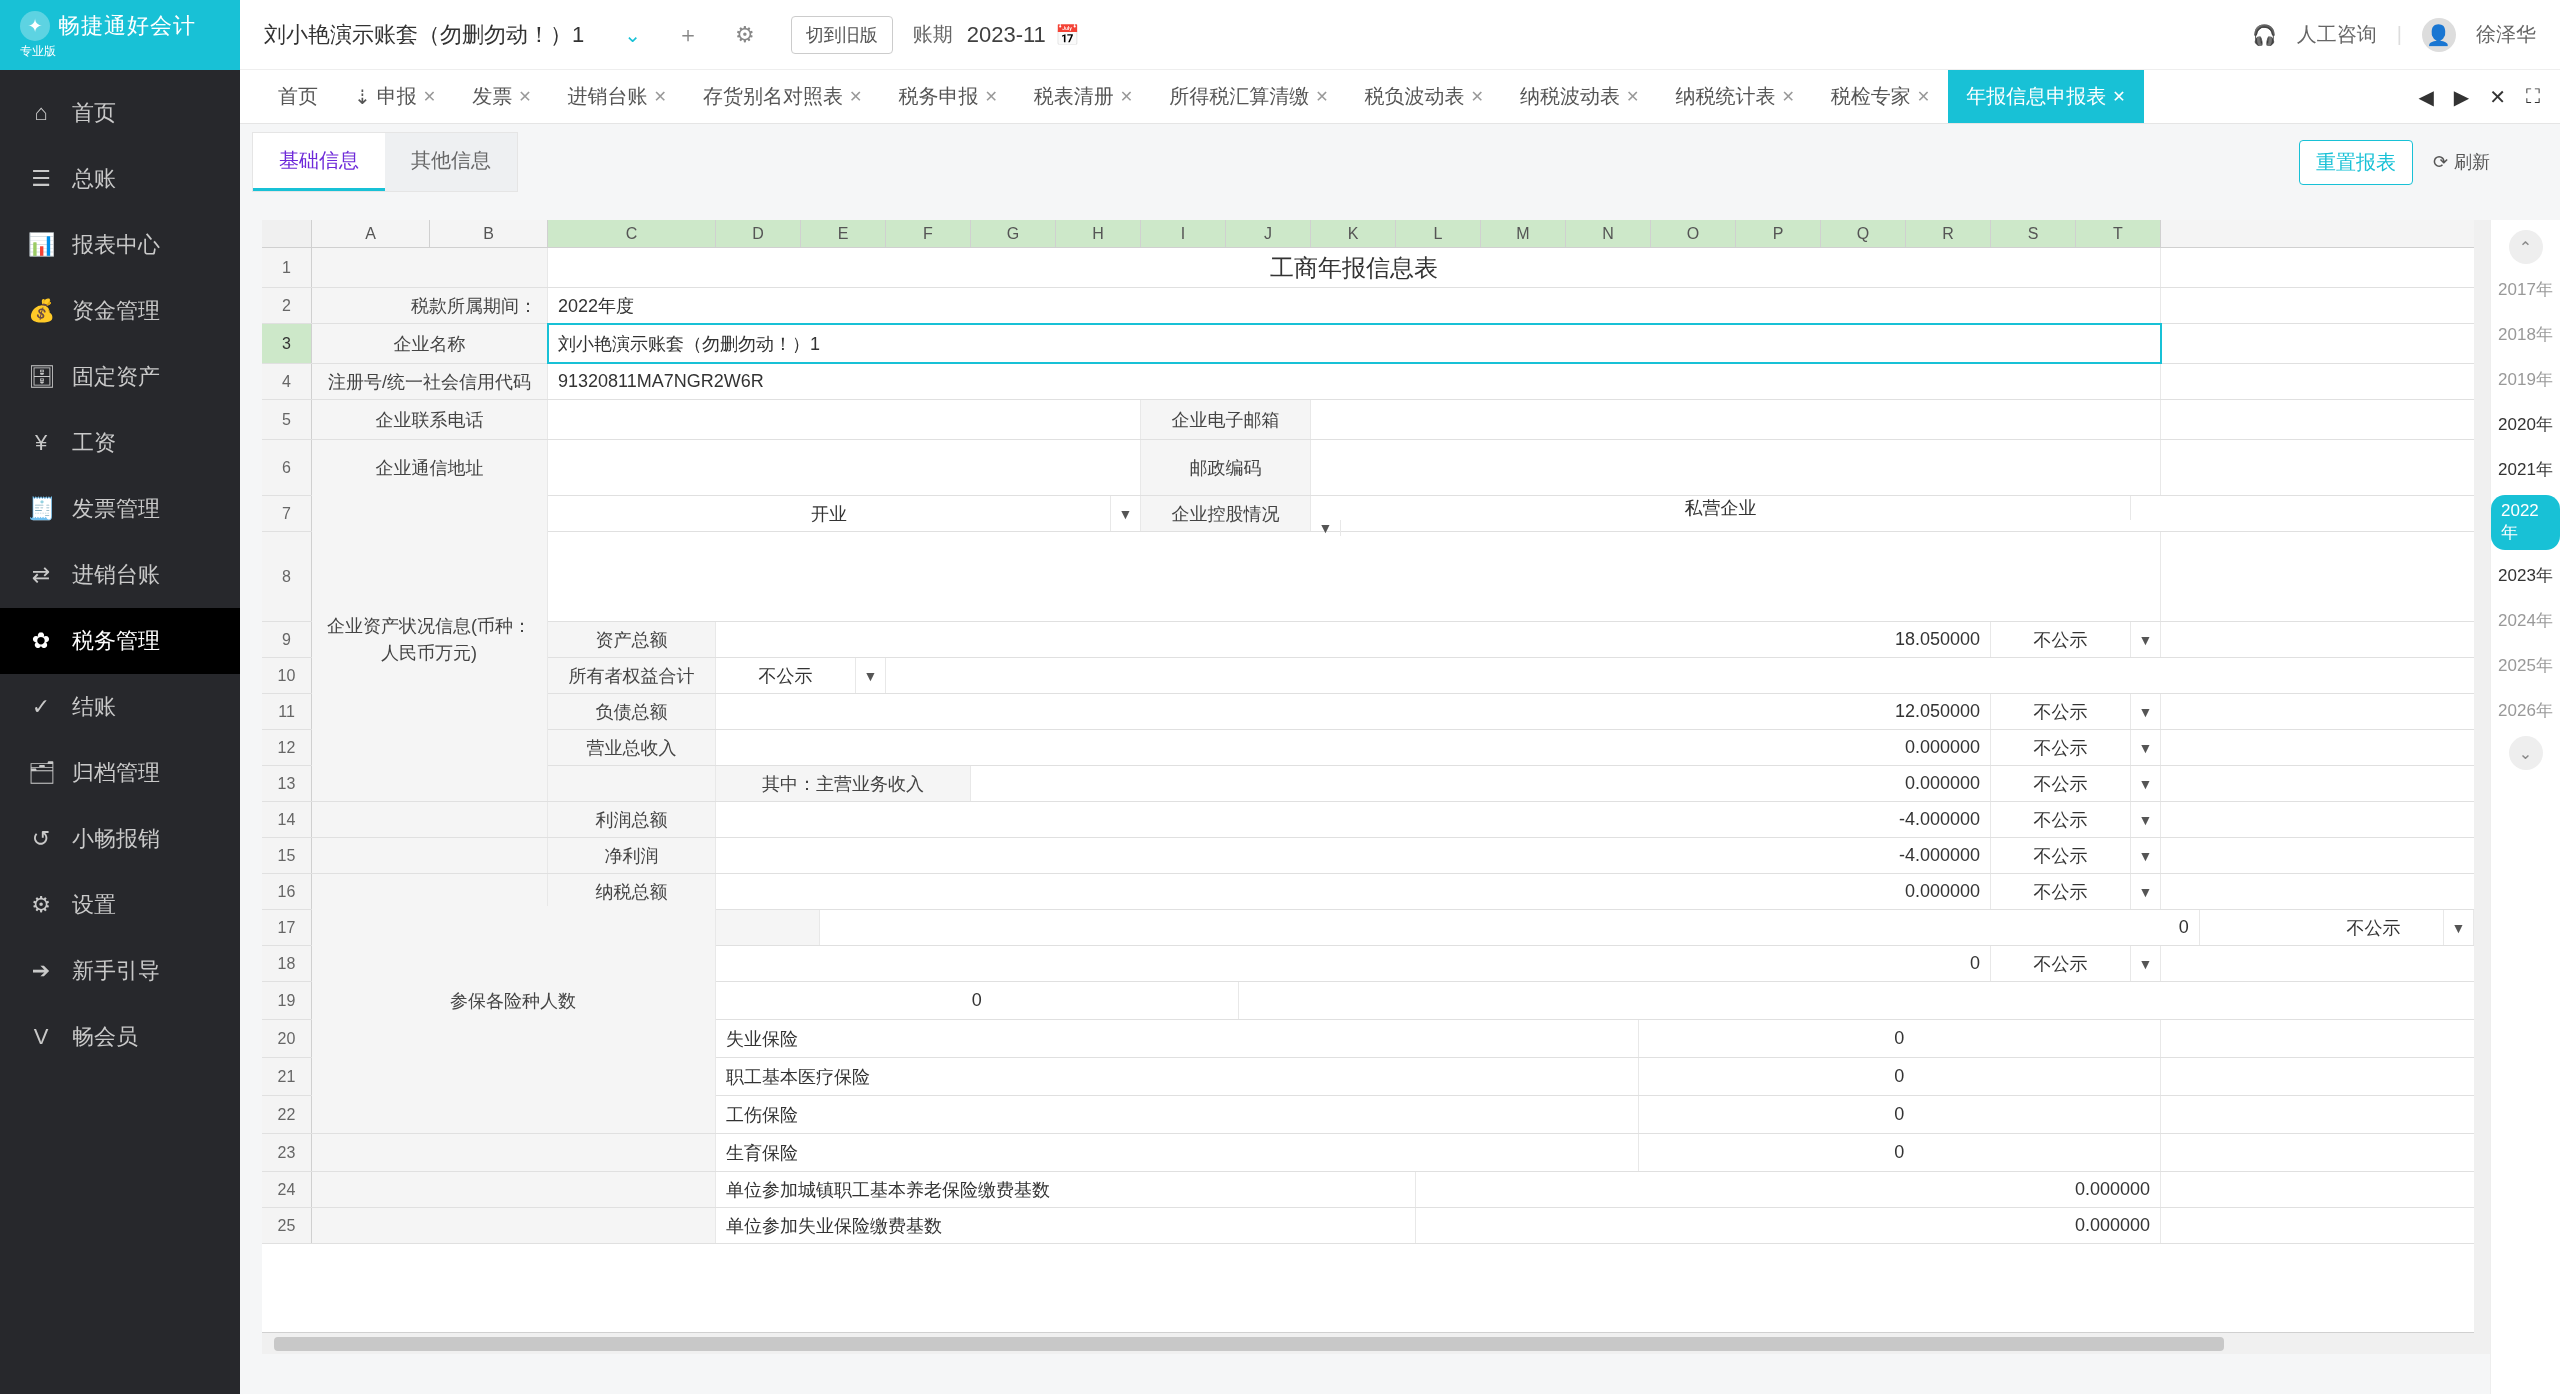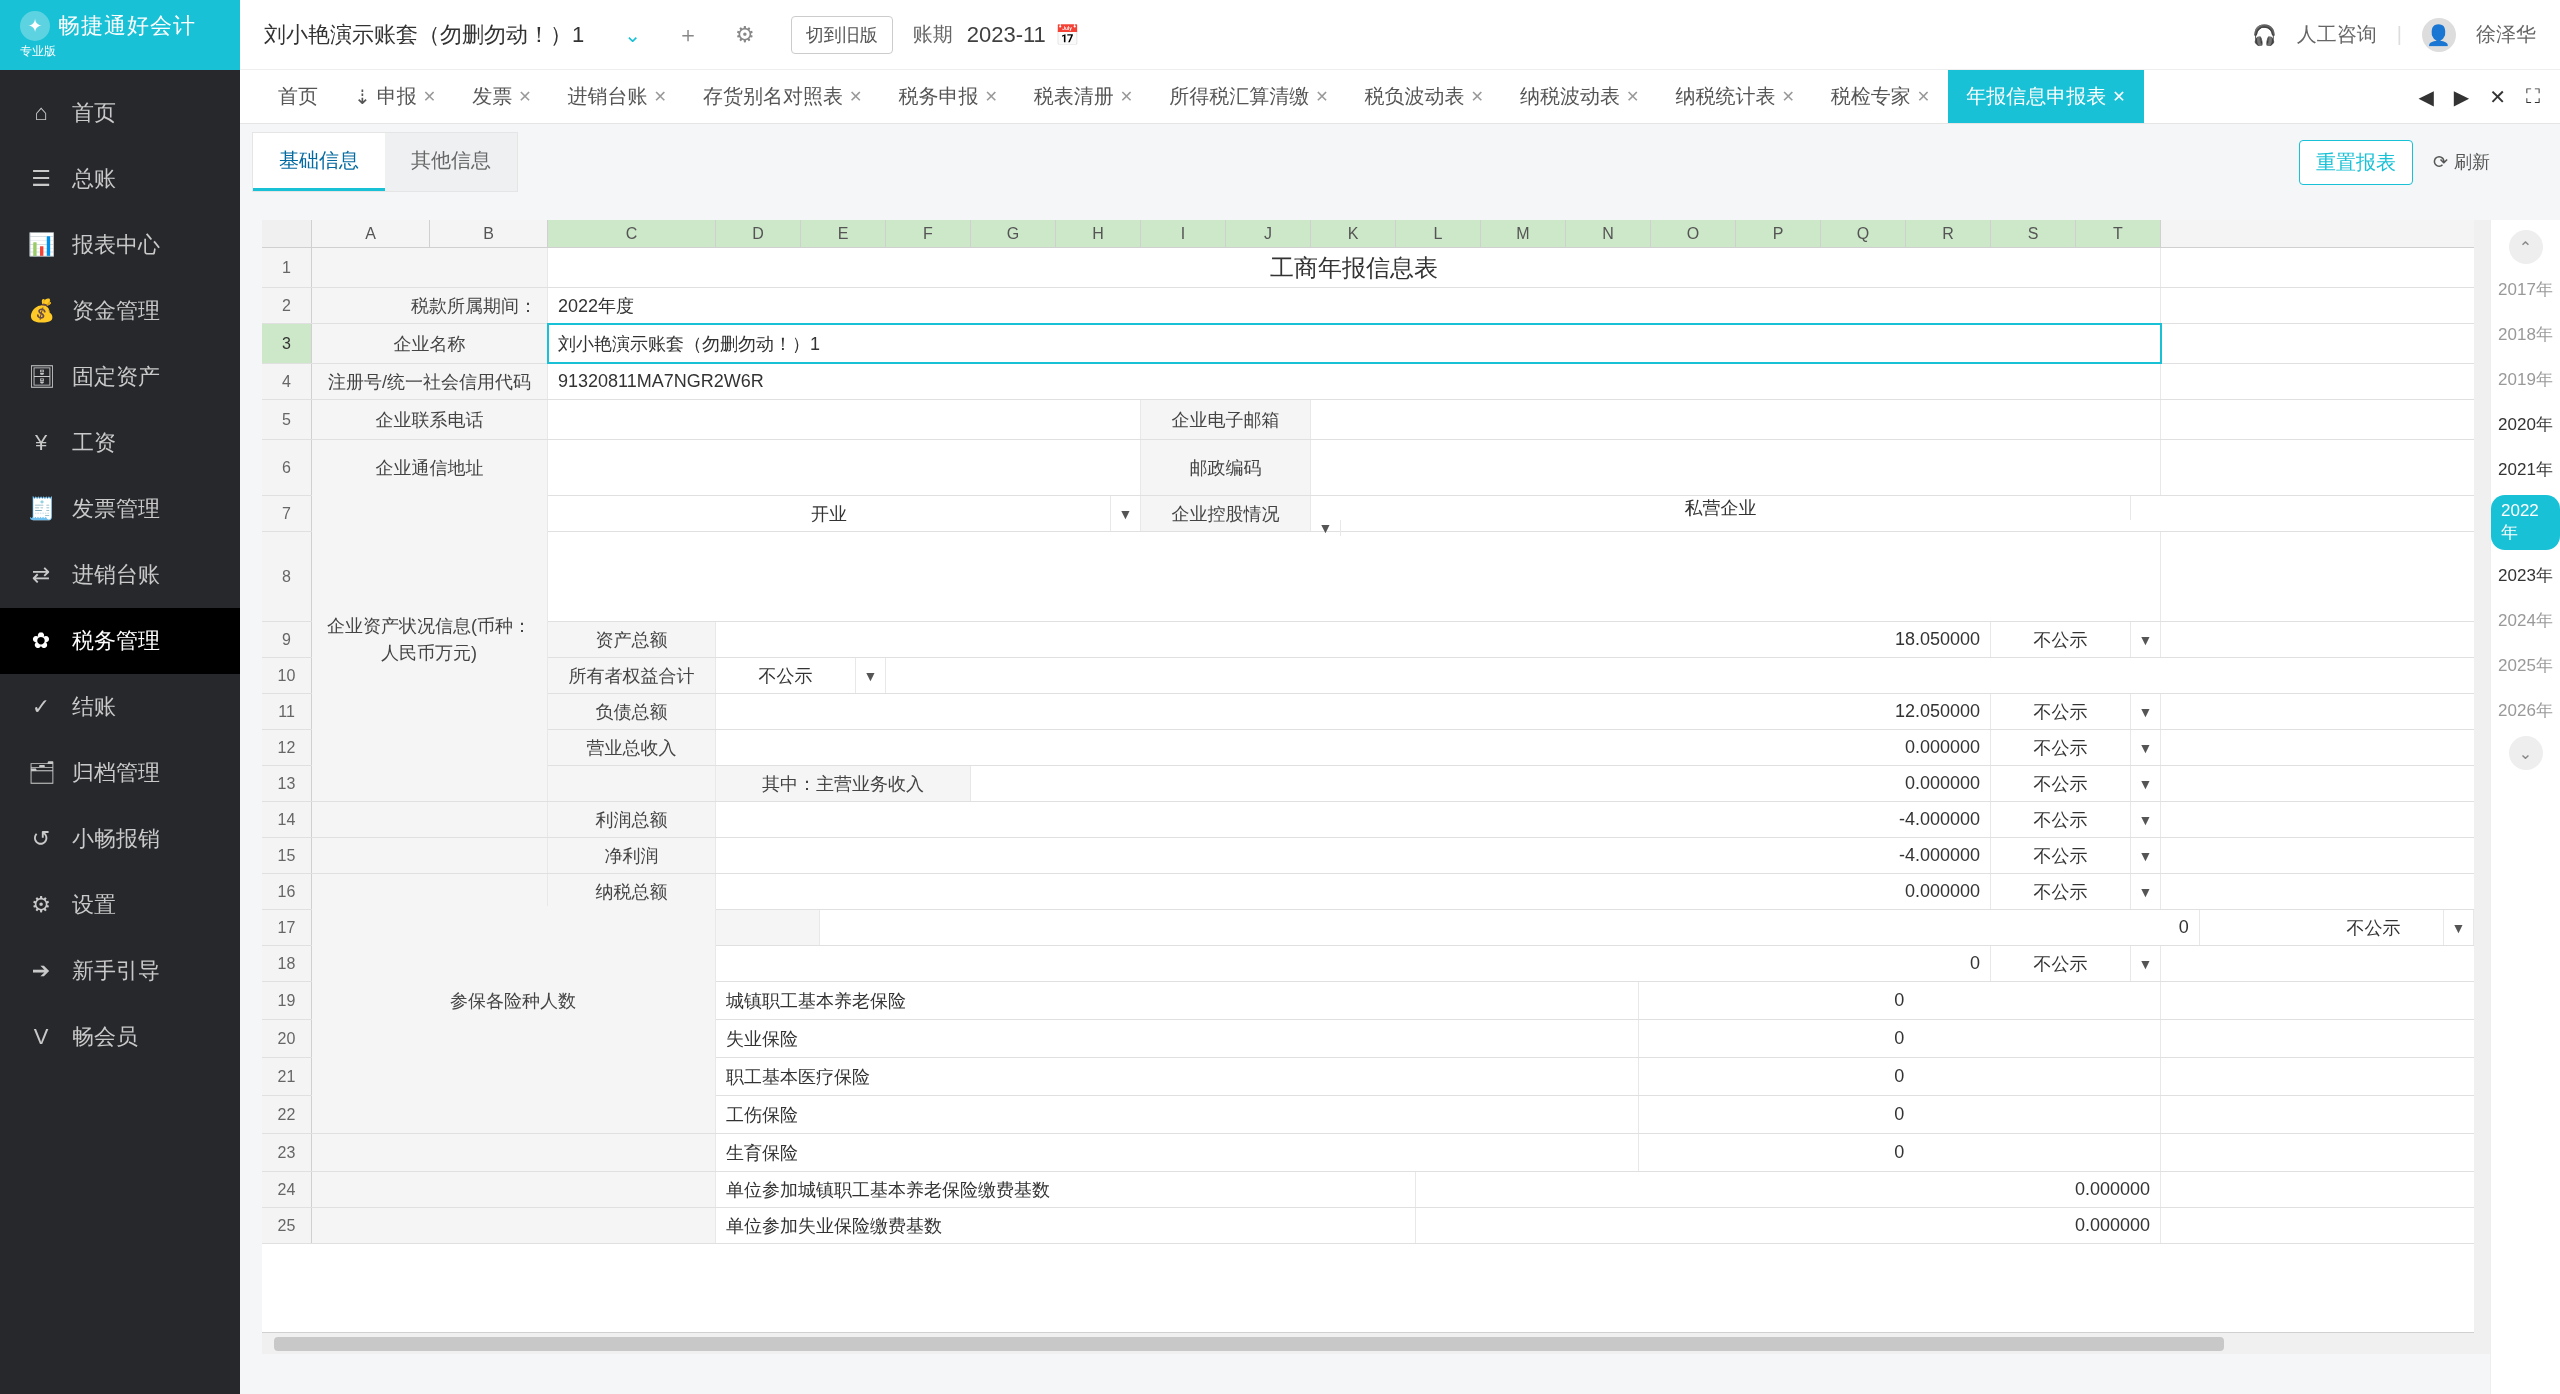--- a/index.html
+++ b/index.html
@@ -36,21 +36,21 @@
 .tab .x { color:#999; font-size:16px; }
 .tab.active { background:#18c1d6; color:#fff; }
 .tab.active .x { color:#fff; }
 .tab-ctrl { margin-left:auto; display:flex; align-items:center; gap:20px; padding-right:20px; color:#333; font-size:20px; }
 .tab-ctrl span { cursor:pointer; }
 
 
 .action-bar { position:absolute; left:240px; right:60px; top:124px; height:76px; display:flex; align-items:center; background:#f5f6f7;}
 .sub-tabs { display:flex; background:#fff; border:1px solid #e5e5e5; margin-left:12px; }
 .sub-tab { padding: 14px 26px; font-size:20px; color:#666; cursor:pointer; }
-.sub-tab.active { color:#0369a1; border-bottom:3px solid #18c1d6; }
+.sub-tab.active { color:#6d28d9; border-bottom:3px solid #18c1d6; }
 .ab-right { margin-left:auto; display:flex; align-items:center; gap:20px; padding-right:10px; }
 .reset-btn { border:1px solid #18c1d6; color:#18c1d6; background:#fff; padding:8px 16px; border-radius:4px; font-size:20px; cursor:pointer; }
 .refresh { color:#555; font-size:18px; display:flex; align-items:center; gap:6px; cursor:pointer; }
 
 
 .sheet-wrap { position:absolute; left:262px; right:86px; top:220px; bottom:40px; background:#fff; overflow:hidden; }
 .col-heads { display:flex; height:28px; background:#f4f4f4; border-bottom:1px solid #d0d0d0; font-size:16px; color:#555; }
 .rowhead-spacer { width:50px; border-right:1px solid #d0d0d0; background:#f0f0f0; }
 .colh { border-right:1px solid #d0d0d0; display:flex; align-items:center; justify-content:center; }
 .colh.sel { background:#cde8c9; }
@@ -420,21 +420,20 @@
         <div style="display: flex; width: 170px;">
           <div class="cell " style="width: 140px; justify-content: center;">不公示</div>
           <div class="cell dd-arrow" style="width: 30px;">▼</div>
         </div>
       </div>
       <div class="row" style="height: 38px;">
         <div class="rh">19</div>
         <div class="cell lbl-cell" style="width: 404px; position: relative; padding: 0px;">
           <div style="position:absolute;width:404px;height:190px;display:flex;align-items:center;justify-content:center;background:#f5f5f5;border-right:1px solid #e8e8e8;">参保各险种人数</div>
         </div>
-        <div class="cell " style="width: 922.5px;">城镇职工基本养老保险</div>
         <div class="cell " style="width: 522.5px; justify-content: center;">0</div>
       </div>
       <div class="row" style="height: 38px;">
         <div class="rh">20</div>
         <div class="cell lbl-cell" style="width: 404px;"></div>
         <div class="cell " style="width: 922.5px;">失业保险</div>
         <div class="cell " style="width: 522.5px; justify-content: center;">0</div>
       </div>
       <div class="row" style="height: 38px;">
         <div class="rh">21</div>

